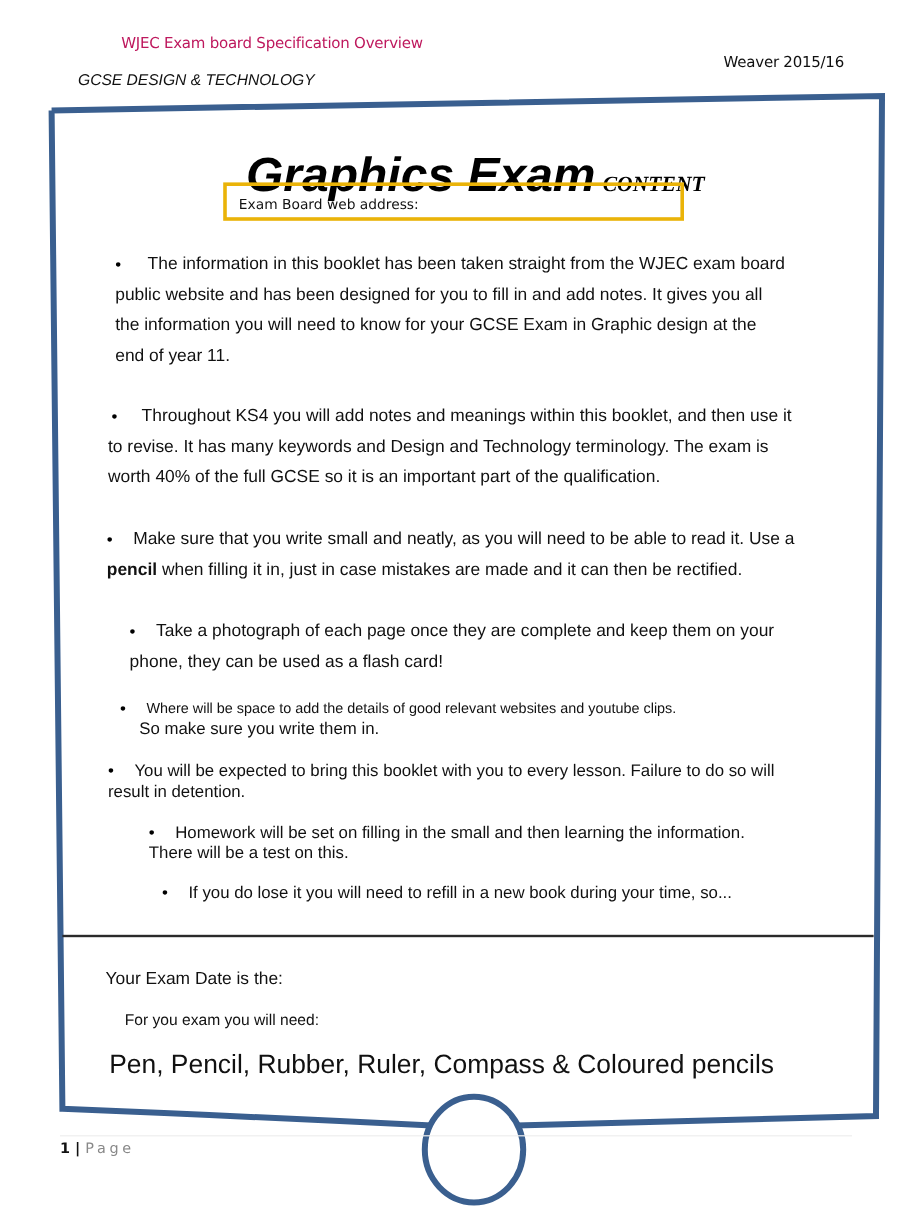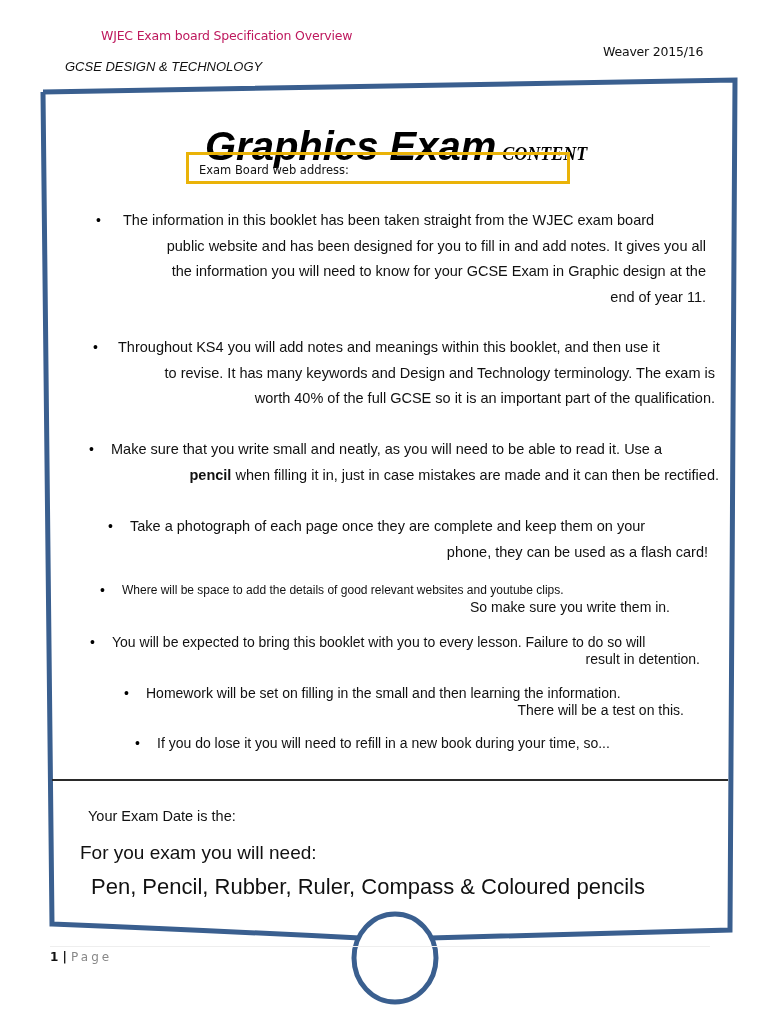--- a/index.html
+++ b/index.html
@@ -7,25 +7,25 @@
     .abs { position: absolute; }
     .hdr-left1 { left: 65px; top: 28px; font-family: "DejaVu Sans", sans-serif; font-size: 12.5px; color: #be185d; letter-spacing: -0.2px; margin-left: 36px; }
     .hdr-left2 { left: 65px; top: 59px; font-family: "Liberation Sans", sans-serif; font-size: 13px; font-style: italic; color: #111; }
     .hdr-right { left: 603px; top: 44px; font-family: "DejaVu Sans", sans-serif; font-size: 12.5px; color: #111; letter-spacing: -0.2px; }
     svg.frame { position: absolute; left: 0; top: 0; }
     .title { left: 205px; top: 124px; white-space: nowrap; }
     .title .big { font-family: "Liberation Sans", sans-serif; font-weight: bold; font-style: italic; font-size: 40px; letter-spacing: 0px; }
     .title .small { font-family: Liberation Serif, serif; font-weight: bold; font-style: italic; font-size: 18px; margin-left: 6px; }
     .webbox { left: 186px; top: 152px; width: 384px; height: 32px; border: 3px solid #eab308; box-sizing: border-box; }
     .webbox span { position: absolute; left: 10px; top: 8px; font-family: "DejaVu Sans", sans-serif; font-size: 11.5px; color: #111; }
-    .para { font-family: "Liberation Sans", sans-serif; font-size: 14.5px; line-height: 25.5px; text-align: right; color: #111; }
+    .para { font-family: "Liberation Sans", sans-serif; font-size: 14.5px; line-height: 25.5px; text-align: left; color: #111; }
     .bullet { position: absolute; font-size: 14px; line-height: 25px; }
     .dv { left: 52px; top: 779px; width: 676px; height: 2px; background: #2a2a2a; }
     .exam-date { left: 88px; top: 808px; font-size: 14.5px; color: #111; }
-    .exam-need { left: 80px; top: 842px; font-size: 19px; color: #111; }
+    .exam-need { left: 104px; top: 842px; font-size: 13px; color: #111; }
     .materials { left: 91px; top: 874px; font-size: 22px; color: #111; white-space: nowrap; }
     .foot-line { left: 50px; top: 946px; width: 660px; height: 1px; background: #eeeeee; }
     .pagenum { left: 50px; top: 950px; font-family: "DejaVu Sans", sans-serif; font-size: 12px; }
     .pagenum .num { font-weight: bold; color: #111; }
     .pagenum .word { color: #888; letter-spacing: 3px; }
   </style>
 </head>
 <body>
 
 <div class="abs hdr-left1">WJEC Exam board Specification Overview</div>
@@ -86,21 +86,21 @@
   <div class="para" style="position:absolute; left:0; top:25.5px; width:600px;">
     <div>phone, they can be used as a flash card!</div>
   </div>
 </div>
 
 <div class="abs" style="left:100px; top:582px; width:610px; font-size:14px; line-height:17px;">
   <span style="position:absolute; left:0; top:0; font-size:14px;">•</span>
   <div class="para" style="position:absolute; left:22px; top:0; width:580px; text-align:left; line-height:17px; font-size:12px;">
     <div>Where will be space to add the details of good relevant websites and youtube clips.</div>
   </div>
-  <div class="para" style="position:absolute; left:0; top:17px; width:570px; line-height:17px; font-size:14px;">
+  <div class="para" style="position:absolute; left:16px; top:17px; width:570px; line-height:17px; font-size:14px;">
     <div>So make sure you write them in.</div>
   </div>
 </div>
 
 <div class="abs" style="left:90px; top:634px; width:630px;">
   <span style="position:absolute; left:0; top:0; font-size:14px; line-height:17px;">•</span>
   <div class="para" style="position:absolute; left:22px; top:0; width:600px; text-align:left; line-height:17px; font-size:14px;">
     <div>You will be expected to bring this booklet with you to every lesson. Failure to do so will</div>
   </div>
   <div class="para" style="position:absolute; left:0; top:17px; width:610px; line-height:17px; font-size:14px;">

